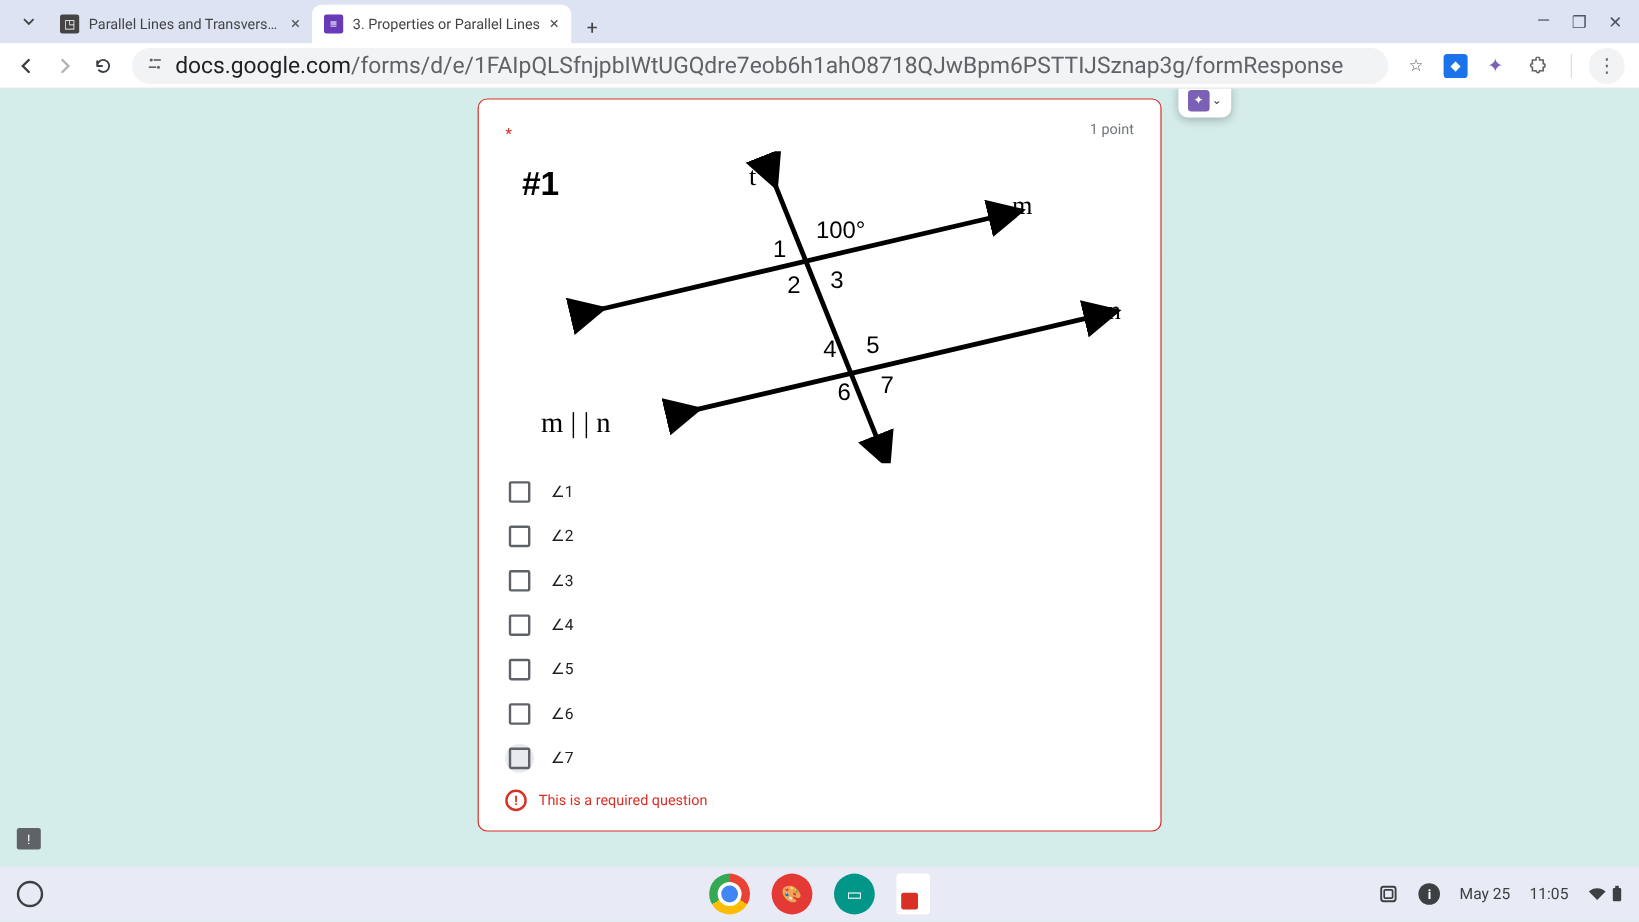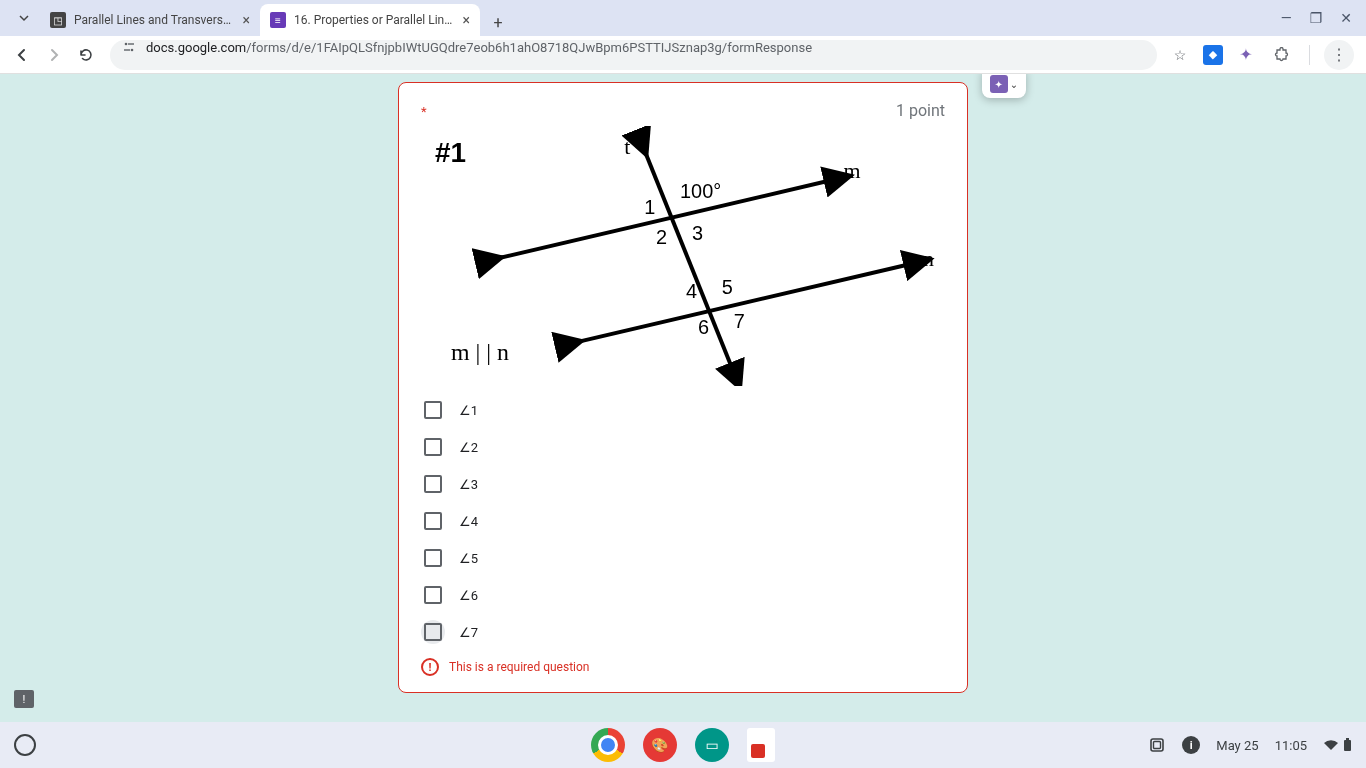--- a/index.html
+++ b/index.html
@@ -13,36 +13,36 @@
 .fav.dark { background:#444; color:#fff; }
 .fav.purple { background:#673ab7; color:#fff; }
 .tab .title { flex:1; white-space:nowrap; overflow:hidden; text-overflow:ellipsis; }
 .tab .close { font-size:14px; color:#555; }
 .newtab { width:28px; height:28px; display:flex; align-items:center; justify-content:center; font-size:16px; color:#444; margin-left:4px; }
 .win-controls { margin-left:auto; display:flex; gap:18px; padding:0 14px; align-items:center; height:36px; color:#4a5568; }
 .win-controls span { font-size:14px; }
 
 .toolbar { height:38px; background:#fff; display:flex; align-items:center; padding:0 8px; gap:4px; border-bottom:1px solid #e0e0e0; }
 .navbtn { width:28px; height:28px; display:flex; align-items:center; justify-content:center; color:#5f6368; border-radius:50%; }
-.url-bar { flex:1; height:30px; background:#f1f3f4; border-radius:15px; display:flex; padding:0 12px; font-size:13px; color:#202124; gap:10px; margin:0 6px; }
+.url-bar { flex:1; height:30px; background:#f1f3f4; border-radius:15px; display:flex; align-items:center; padding:0 12px; font-size:19px; color:#202124; gap:10px; margin:0 6px; }
 .url-bar .site-icon { color:#5f6368; font-size:12px; }
 .url-dim { color:#5f6368; }
 .tool-icons { display:flex; align-items:center; gap:10px; padding-right:4px; }
 .tool-icons .ic { width:26px; height:26px; display:flex; align-items:center; justify-content:center; border-radius:4px; font-size:14px; }
 .ic.star { color:#5f6368; }
 .ic.blue { background:#1a73e8; color:#fff; font-size:11px; border-radius:3px; width:20px; height:20px; }
 .ic.puzzle-p { color:#7b61b5; font-size:16px; }
 .ic.puzzle { color:#5f6368; font-size:16px; }
 .divider { width:1px; height:20px; background:#dadce0; margin:0 4px; }
 .menu-dots { width:30px; height:30px; display:flex; align-items:center; justify-content:center; color:#5f6368; border-radius:50%; background:#f1f3f4; }
 
 .page-bg { background:#d4ecea; height:648px; overflow:hidden; position:relative; }
 .form-card { width:570px; margin:8px auto 0; background:#fff; border:1px solid #d93025; border-radius:8px; padding:18px 22px 16px; position:relative; }
 .req { color:#d93025; font-size:13px; }
-.points { position:absolute; right:22px; top:18px; font-size:16px; color:#70757a; }
+.points { position:absolute; right:22px; top:18px; font-size:12px; color:#70757a; }
 .figure { height:260px; position:relative; margin:6px 0 12px; }
 .figure svg { width:100%; height:100%; }
 .fig-num { font-family:Arial Black,Arial,sans-serif; font-size:28px; font-weight:900; }
 .flabel { font-family:Georgia,serif; font-size:22px; }
 .angle-label { font-family:Arial,sans-serif; font-size:20px; }
 .cond { font-family:Georgia,serif; font-size:24px; }
 
 .options { display:flex; flex-direction:column; gap:13px; margin-top:4px; }
 .opt { display:flex; align-items:center; gap:14px; font-size:13px; color:#202124; }
 .chk-wrap { width:24px; height:24px; display:flex; align-items:center; justify-content:center; border-radius:50%; }
@@ -81,21 +81,21 @@
         <path d="M2 4l4 4 4-4" stroke="#444" stroke-width="1.5" fill="none"></path>
       </svg>
   </div>
   <div class="tab">
     <span class="fav dark">◳</span>
     <span class="title">Parallel Lines and Transversals</span>
     <span class="close">×</span>
   </div>
   <div class="tab active">
     <span class="fav purple">≡</span>
-    <span class="title">16. Properties or Parallel Lines</span>
+    <span class="title">3. Properties or Parallel Lines</span>
     <span class="close">×</span>
   </div>
   <div class="newtab">+</div>
   <div class="win-controls">
     <span>—</span>
     <span>❐</span>
     <span>✕</span>
   </div>
 </div>
 

